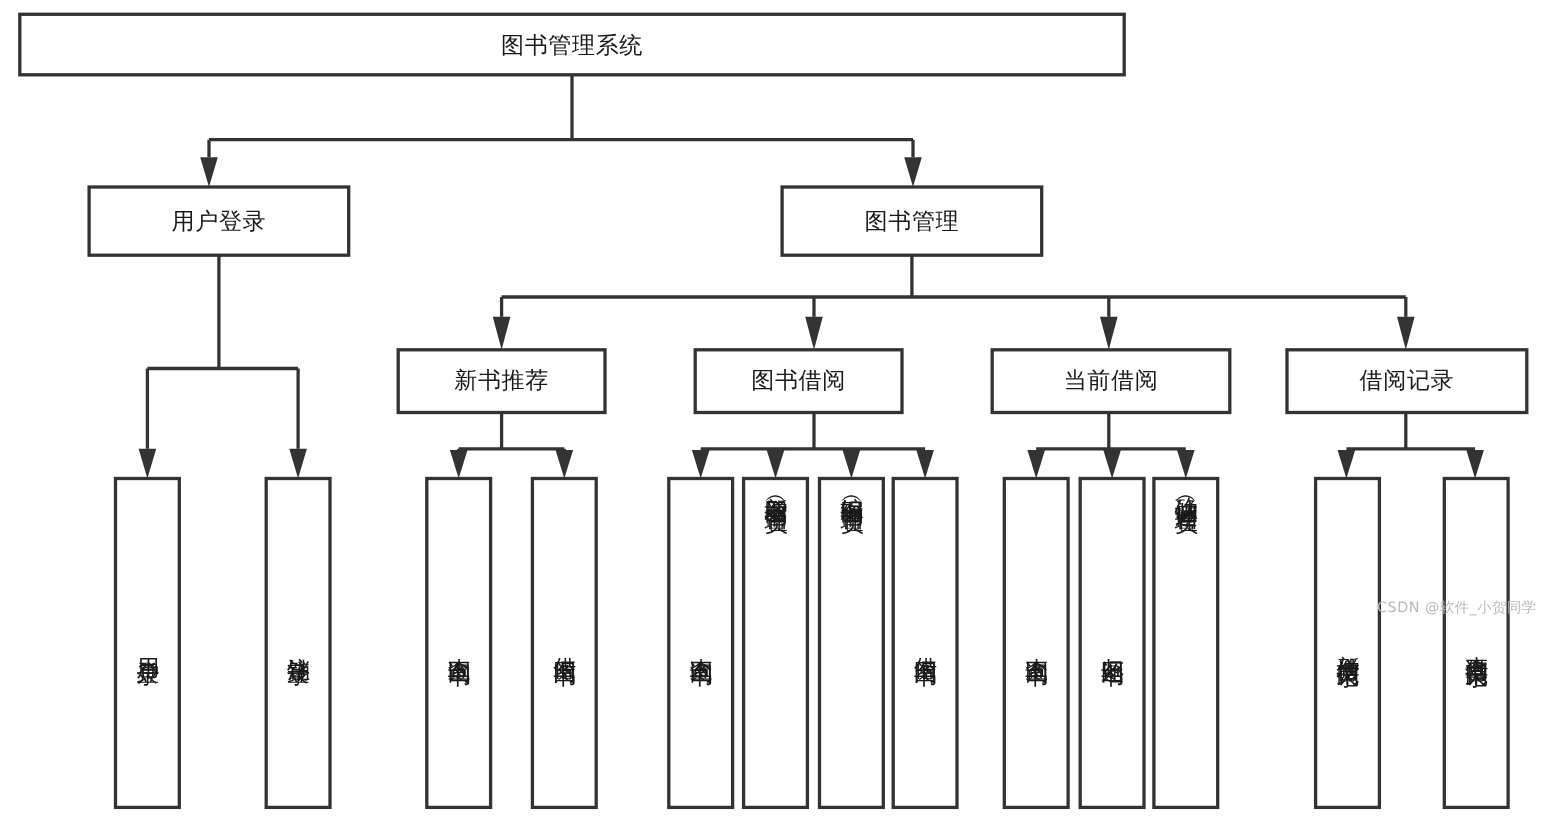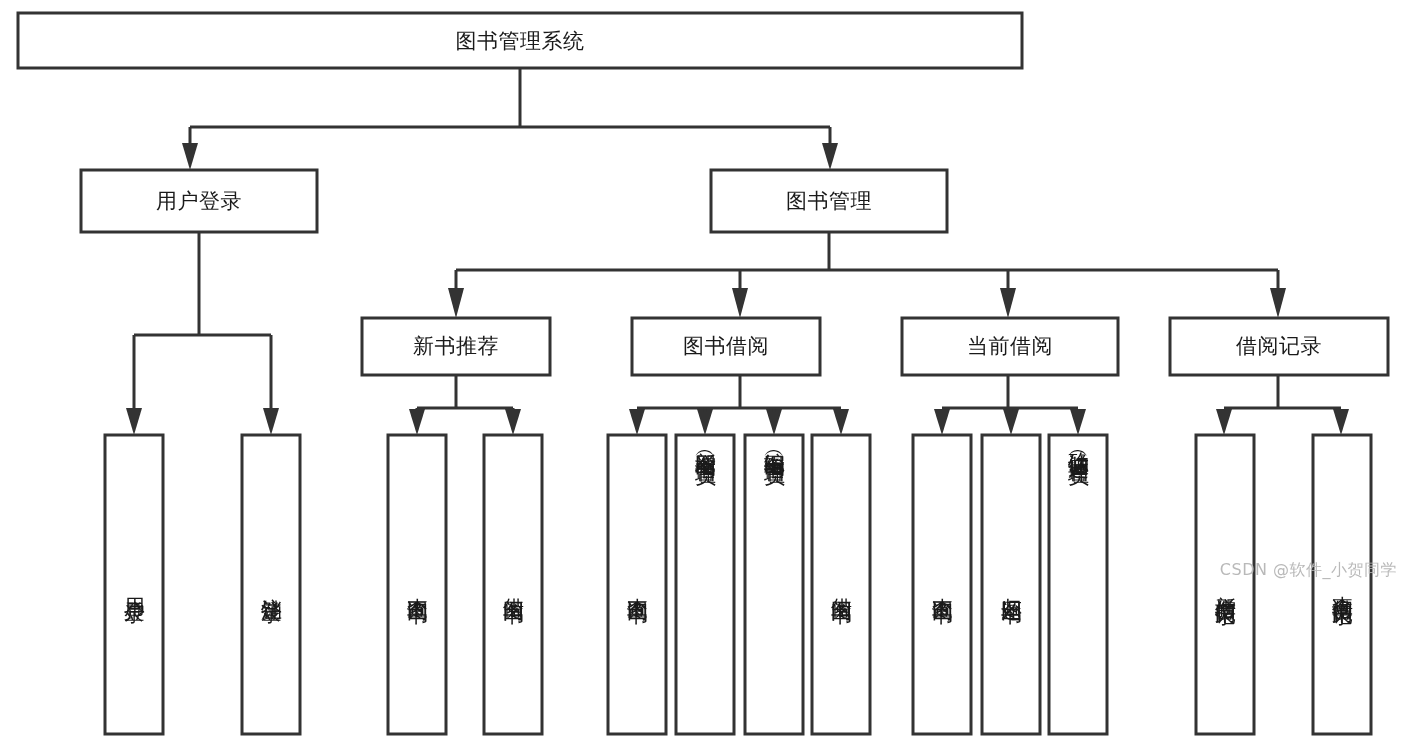--- a/index.html
+++ b/index.html
@@ -26,23 +26,23 @@
   .leaf-label{
     writing-mode:vertical-rl;
     text-orientation:upright;
     font-family:"DejaVu Sans","Liberation Sans",sans-serif;
     font-size:21px;color:#1a1a1a;line-height:1.38;
     letter-spacing:2px;
     white-space:nowrap;
     text-align:center;
   }
   #watermark{
-    position:absolute;right:8px;bottom:0;
-    font-family:"DejaVu Sans","Liberation Sans",sans-serif;
-    font-size:16px;color:#b9b9b9;letter-spacing:0.5px;
+    position:absolute;right:8px;bottom:20px;
+    font-family:"DejaVu Sans","Liberation Sans",sans-serif;
+    font-size:13px;color:#b9b9b9;letter-spacing:0.5px;
     user-select:none;
   }
 </style>
 </head>
 <body>
 
 <div id="diagram-root">
 
   <svg id="tree-svg" viewBox="0 0 1405 747">
     <defs></defs>

